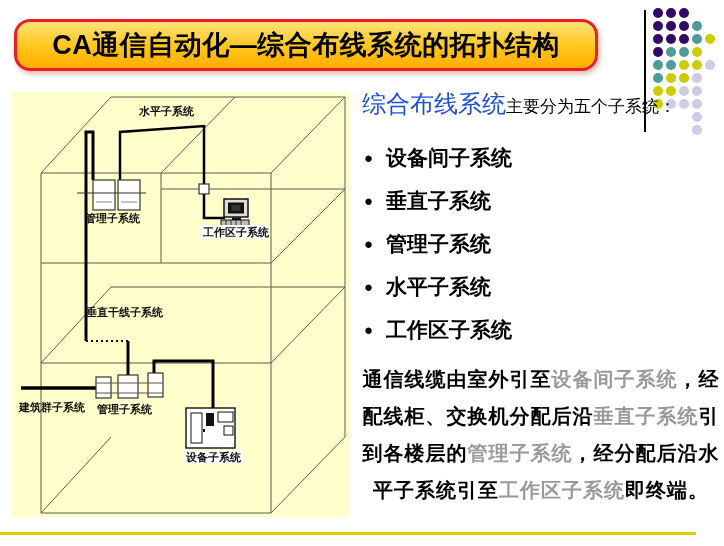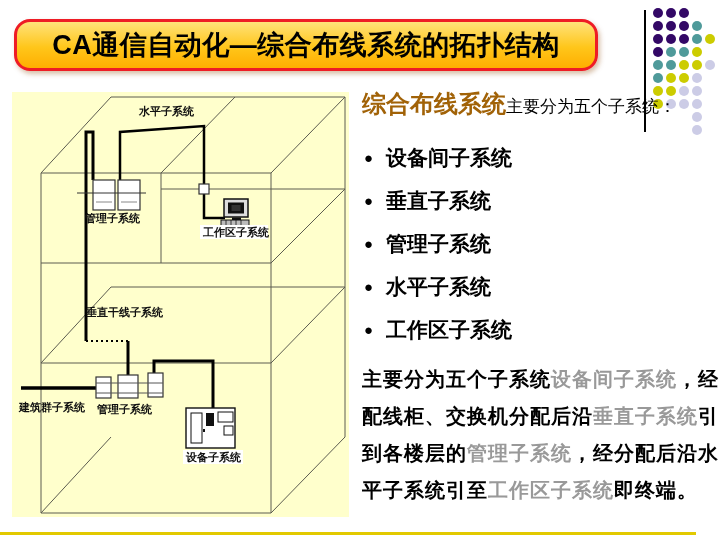--- a/index.html
+++ b/index.html
@@ -1,37 +1,37 @@
 <!DOCTYPE html>
 <html><head>
 <meta charset="utf-8">
 <style>
   html,body{margin:0;padding:0;background:#fff;}
   .slide{position:relative;width:724px;height:546px;background:#fff;overflow:hidden;
-         font-family:"Liberation Sans","DejaVu Sans",sans-serif;}
+         font-family:"Liberation Sans","DejaVu Sans",sans-serif;text-align:center;}
   
   .title-banner{position:absolute;left:14px;top:19px;width:578px;height:46px;
     border:3px solid #EE1C25;border-radius:16px;
     background:linear-gradient(180deg,#FFE27A 0%,#FFC61A 55%,#FFAE00 100%);
     box-shadow:2px 3px 5px rgba(140,70,0,.35);
     display:flex;align-items:center;justify-content:center;}
   .title-banner span{font-size:27px;font-weight:bold;color:#000;letter-spacing:.5px;white-space:nowrap;}
   
   .decor-line-v{position:absolute;left:644px;top:10px;width:2px;height:122px;background:#000;z-index:1;}
   .decor-dots{position:absolute;left:653px;top:8px;width:70px;height:130px;z-index:1;}
   .decor-dots .dot{position:absolute;width:10px;height:10px;border-radius:50%;}
   
   .diagram{position:absolute;left:12px;top:92px;width:337px;height:425px;background:#FFFFCC;}
   .diagram svg{display:block;width:337px;height:425px;}
   .diagram text{font-family:"Liberation Sans","DejaVu Sans",sans-serif;font-weight:bold;
     font-size:11px;fill:#111;}
   
   .content{position:absolute;left:362px;top:88px;width:358px;z-index:2;}
   .heading{display:flex;align-items:baseline;white-space:nowrap;}
-  .h-gray{font-size:24px;font-weight:bold;color:#a16207;}
+  .h-gray{font-size:24px;font-weight:normal;color:#1d4ed8;}
   .h-black{font-size:17px;font-weight:normal;color:#000;}
   ul.bullets{list-style:none;margin:26px 0 0 2px;padding:0;}
   ul.bullets li{display:flex;align-items:center;margin-bottom:20px;height:23px;
     font-size:21px;font-weight:bold;color:#000;}
   ul.bullets li .mark{font-size:15px;margin-right:13px;line-height:1;}
   .para{margin:12px 0 0;font-size:20px;font-weight:bold;line-height:37px;letter-spacing:1px;}
   .seg-gray{color:#999999;}
   .seg-black{color:#000;}
   
   .bottom-rule{position:absolute;left:0;top:532px;width:696px;height:3px;background:#E2C900;}
@@ -172,17 +172,17 @@
         </li>
         <li>
           <span class="mark">●</span>
           <span>水平子系统</span>
         </li>
         <li>
           <span class="mark">●</span>
           <span>工作区子系统</span>
         </li>
       </ul>
-    <p class="para" id="paragraph"><span class="seg-black">主要分为五个子系统</span><span class="seg-gray">设备间子系统</span><span class="seg-black">，经配线柜、交换机分配后沿</span><span class="seg-gray">垂直子系统</span><span class="seg-black">引到各楼层的</span><span class="seg-gray">管理子系统</span><span class="seg-black">，经分配后沿水平子系统引至</span><span class="seg-gray">工作区子系统</span><span class="seg-black">即终端。</span></p>
+    <p class="para" id="paragraph"><span class="seg-black">通信线缆由室外引至</span><span class="seg-gray">设备间子系统</span><span class="seg-black">，经配线柜、交换机分配后沿</span><span class="seg-gray">垂直子系统</span><span class="seg-black">引到各楼层的</span><span class="seg-gray">管理子系统</span><span class="seg-black">，经分配后沿水平子系统引至</span><span class="seg-gray">工作区子系统</span><span class="seg-black">即终端。</span></p>
   </div>
 
   <div class="bottom-rule"></div>
 </div>
 
 </body></html>

